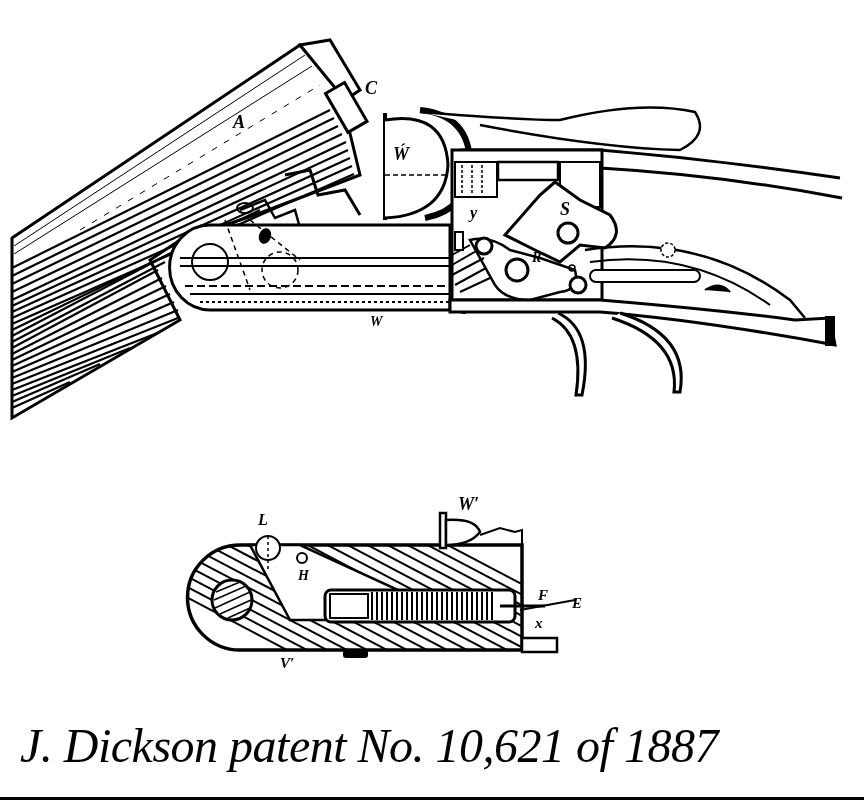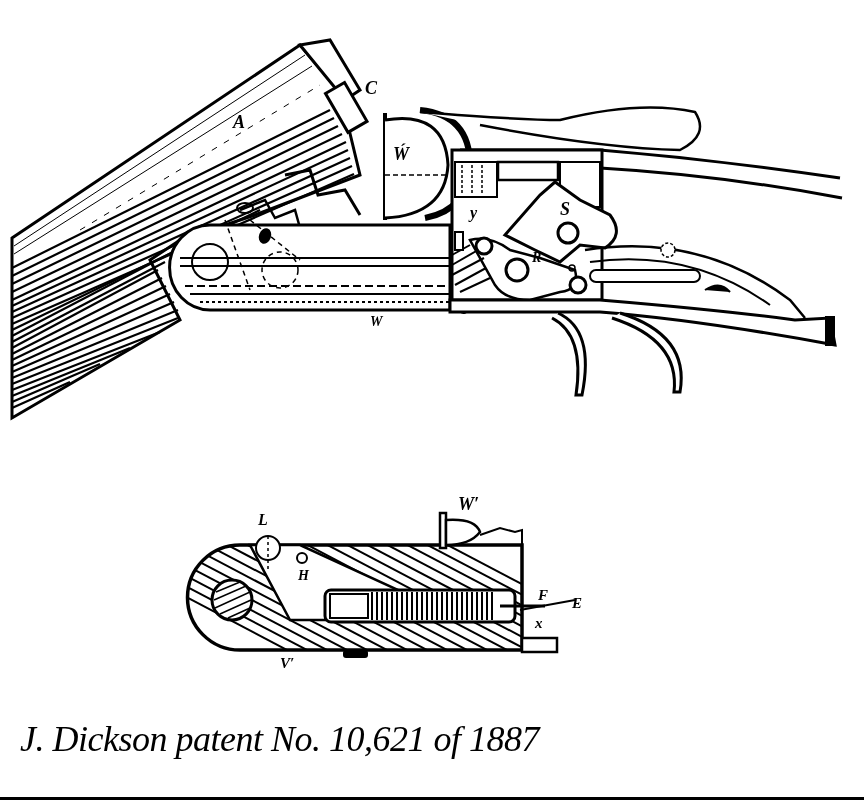--- a/index.html
+++ b/index.html
@@ -1,20 +1,20 @@
 <!DOCTYPE html>
 <html><head>
 <meta charset="utf-8">
 <style>
   html, body { margin:0; padding:0; background:#ffffff; }
   body { width:864px; height:800px; position:relative; overflow:hidden; font-family:"Liberation Serif", serif; }
   #page { position:absolute; left:0; top:0; width:864px; height:800px; background:#fff; }
   svg { position:absolute; left:0; top:0; }
   .lbl { font-family:"Liberation Serif", serif; font-style:italic; font-weight:bold; fill:#000; }
-  #caption { position:absolute; left:20px; top:718px; font-family:"Liberation Serif", serif; font-style:italic; font-size:36px; color:#000; letter-spacing:-0.5px; white-space:nowrap; }
+  #caption { position:absolute; left:20px; top:718px; font-family:"Liberation Serif", serif; font-style:italic; font-size:48px; color:#000; letter-spacing:-0.5px; white-space:nowrap; }
   #bottom-rule { position:absolute; left:0; top:797px; width:864px; height:3px; background:#000; }
 </style>
 </head>
 <body>
 
 <div id="page">
 
 <svg width="864" height="800" viewBox="0 0 864 800">
 
   <g>

